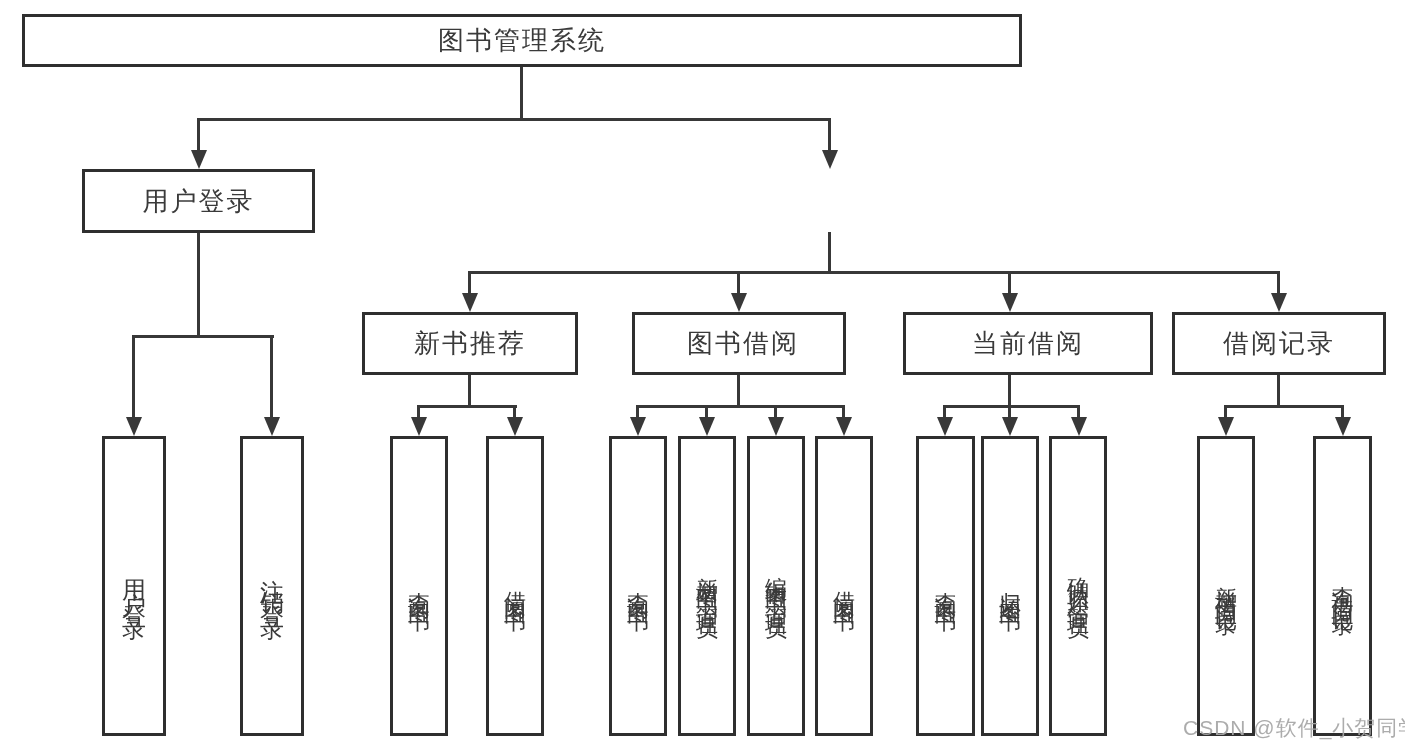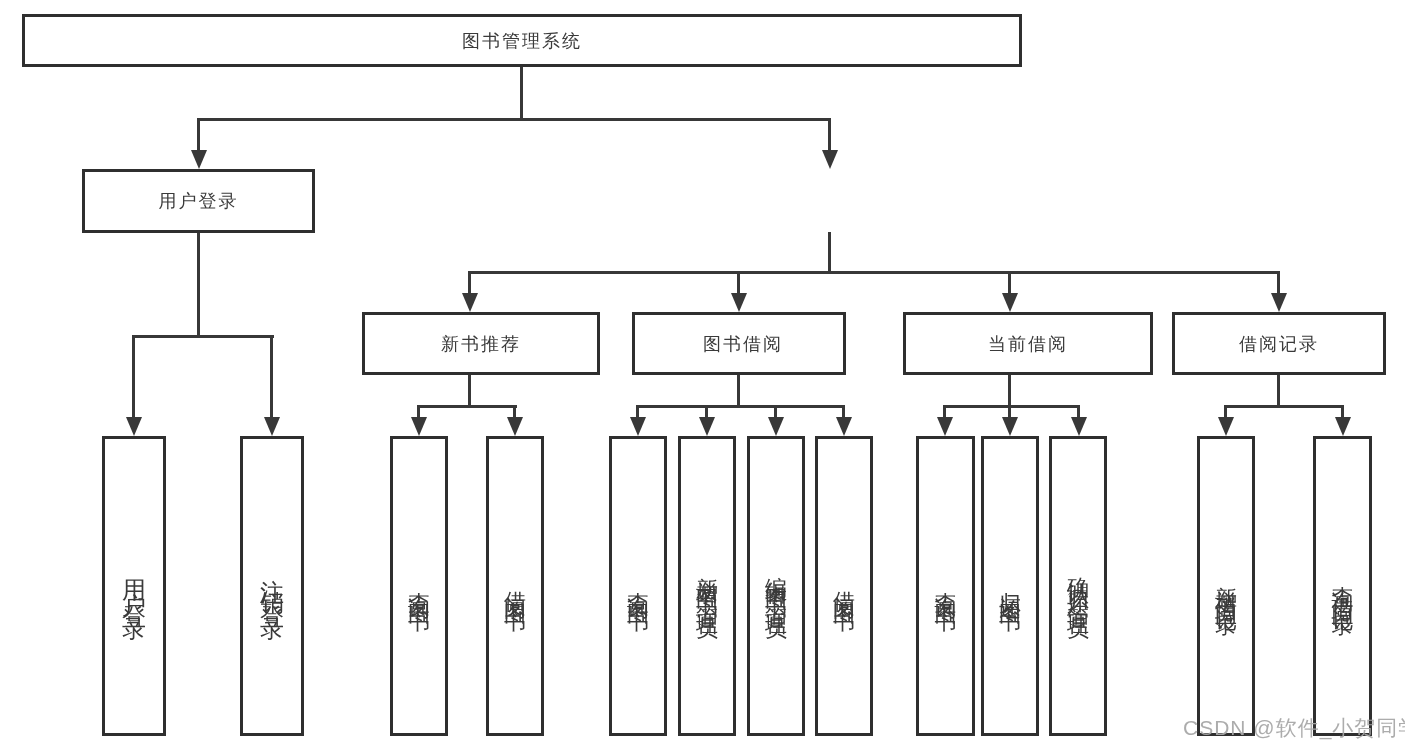--- a/index.html
+++ b/index.html
@@ -6,21 +6,21 @@
   html,body { background:#ffffff; }
   .canvas {
     position:relative; width:1405px; height:747px; background:#ffffff;
     font-family:"Liberation Sans","DejaVu Sans",sans-serif; overflow:hidden;
   }
   .box {
     position:absolute; border:3px solid #2f2f2f; background:#ffffff;
     display:flex; align-items:center; justify-content:center;
     color:#3a3a3a;
   }
-  .hbox { font-size:18px; letter-spacing:2px; }
+  .hbox { font-size:26px; letter-spacing:2px; }
   .vbox .vtxt {
     writing-mode:vertical-rl; text-orientation:mixed;
     font-size:22px; letter-spacing:6px; line-height:1; color:#3a3a3a;
   }
   .vbox.wide .vtxt { font-size:24px; letter-spacing:13px; }
   .hline { position:absolute; height:3px; background:#383838; }
   .vline { position:absolute; width:3px;  background:#383838; }
   .arrow { position:absolute; width:3px; background:#383838; }
   .arrow::after {
     content:""; position:absolute; left:-6.5px; bottom:-19px;
@@ -57,21 +57,21 @@
   <div class="arrow" style="left:132px;top:335px;height:82px;"></div>
   <div class="arrow" style="left:270px;top:335px;height:82px;"></div>
 
   <div class="vline" style="left:828px;top:232px;height:42px;"></div>
   <div class="hline" style="left:468px;top:271px;width:812px;"></div>
   <div class="arrow" style="left:468px;top:271px;height:22px;"></div>
   <div class="arrow" style="left:737px;top:271px;height:22px;"></div>
   <div class="arrow" style="left:1008px;top:271px;height:22px;"></div>
   <div class="arrow" style="left:1277px;top:271px;height:22px;"></div>
 
-  <div class="box hbox" style="left:362px;top:312px;width:238px;height:63px;">
+  <div class="box hbox" style="left:362px;top:312px;width:216px;height:63px;">
     <span>新书推荐</span>
   </div>
   <div class="box hbox" style="left:632px;top:312px;width:214px;height:63px;padding-left:8px;">
     <span>图书借阅</span>
   </div>
   <div class="box hbox" style="left:903px;top:312px;width:250px;height:63px;">
     <span>当前借阅</span>
   </div>
   <div class="box hbox" style="left:1172px;top:312px;width:214px;height:63px;">
     <span>借阅记录</span>

